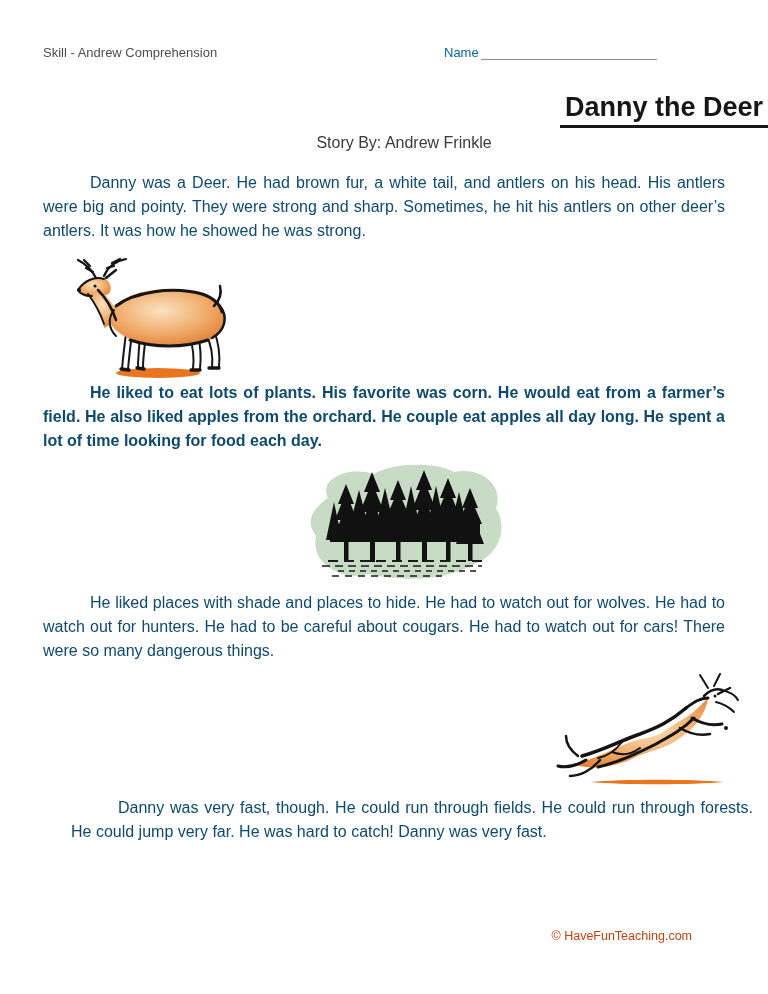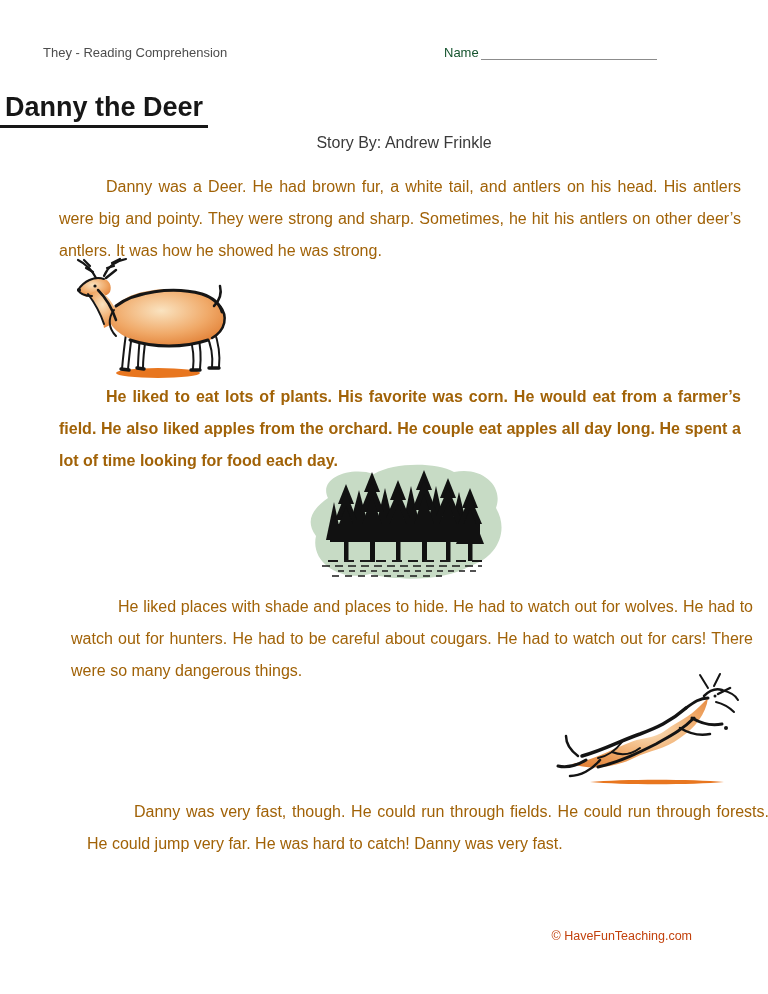--- a/index.html
+++ b/index.html
@@ -14,86 +14,86 @@
   .header-left {
     position: absolute;
     top: 45px; left: 43px;
     font-size: 13px;
     color: #4d4d4d;
   }
   .header-right {
     position: absolute;
     top: 45px; left: 444px;
     font-size: 13px;
-    color: #14532d;
+    color: #0369a1;
     white-space: nowrap;
   }
   .name-line {
     display: inline-block;
     width: 176px;
     height: 13px;
     border-bottom: 1px solid #8c8c8c;
     margin-left: 2px;
     vertical-align: bottom;
   }
   .title-wrap {
     position: absolute;
     top: 92px; left: 0;
     width: 768px;
-    text-align: left;
+    text-align: right;
   }
   .title {
     display: inline-block;
     font-size: 27px;
     font-weight: bold;
     color: #171717;
     border-bottom: 3px solid #171717;
     padding: 0 5px 2px 5px;
   }
   .byline {
     position: absolute;
     top: 134px; left: 0;
     width: 760px;
     text-align: center;
     font-size: 16px;
     color: #3a3a3a;
     margin-left: 24px;
   }
   .para {
     position: absolute;
-    left: 59px;
+    left: 43px;
     width: 682px;
     margin: 0;
     font-size: 16px;
-    line-height: 32px;
-    color: #a16207;
+    line-height: 24px;
+    color: #0c4a6e;
     text-align: justify;
     text-indent: 47px;
   }
   #p1 { top: 171px; }
   #p2 { top: 381px; font-weight: bold; }
-  #p3 { top: 591px; margin-left: 12px; }
+  #p3 { top: 591px; }
   #p4 { top: 796px; margin-left: 28px; }
   .illus { position: absolute; }
   #illus-deer   { top: 256px; left: 62px;  }
   #illus-forest { top: 462px; left: 298px; }
   #illus-leap   { top: 672px; left: 552px; }
   .footer {
     position: absolute;
     top: 929px; right: 76px;
     font-size: 12.5px;
     color: #c2410c;
   }
 </style>
 </head>
 <body>
 
 <div class="page">
 
-  <div class="header-left">They - Reading Comprehension</div>
+  <div class="header-left">Skill - Andrew Comprehension</div>
 
   <div class="header-right">
     <span>Name</span><span class="name-line"></span>
   </div>
 
   <div class="title-wrap">
     <span class="title">Danny the Deer</span>
   </div>
 
   <div class="byline">Story By: Andrew Frinkle</div>

